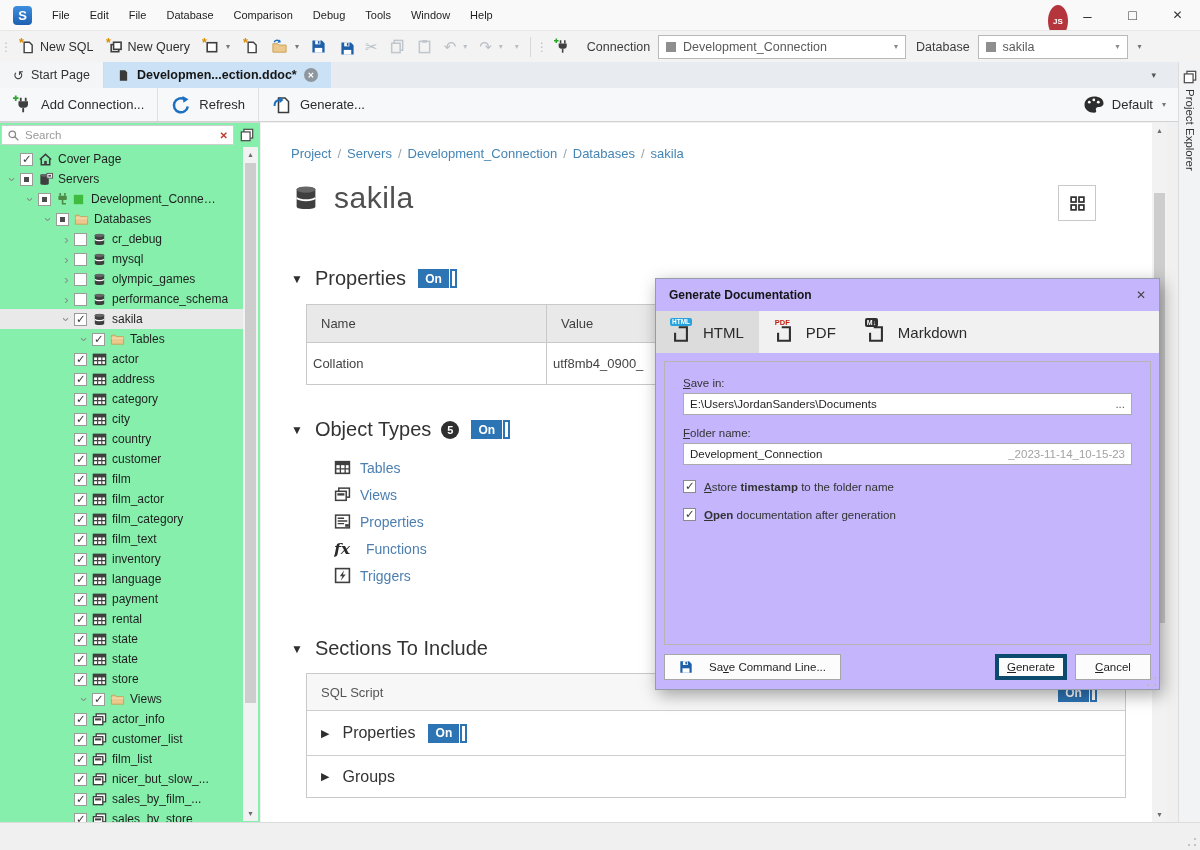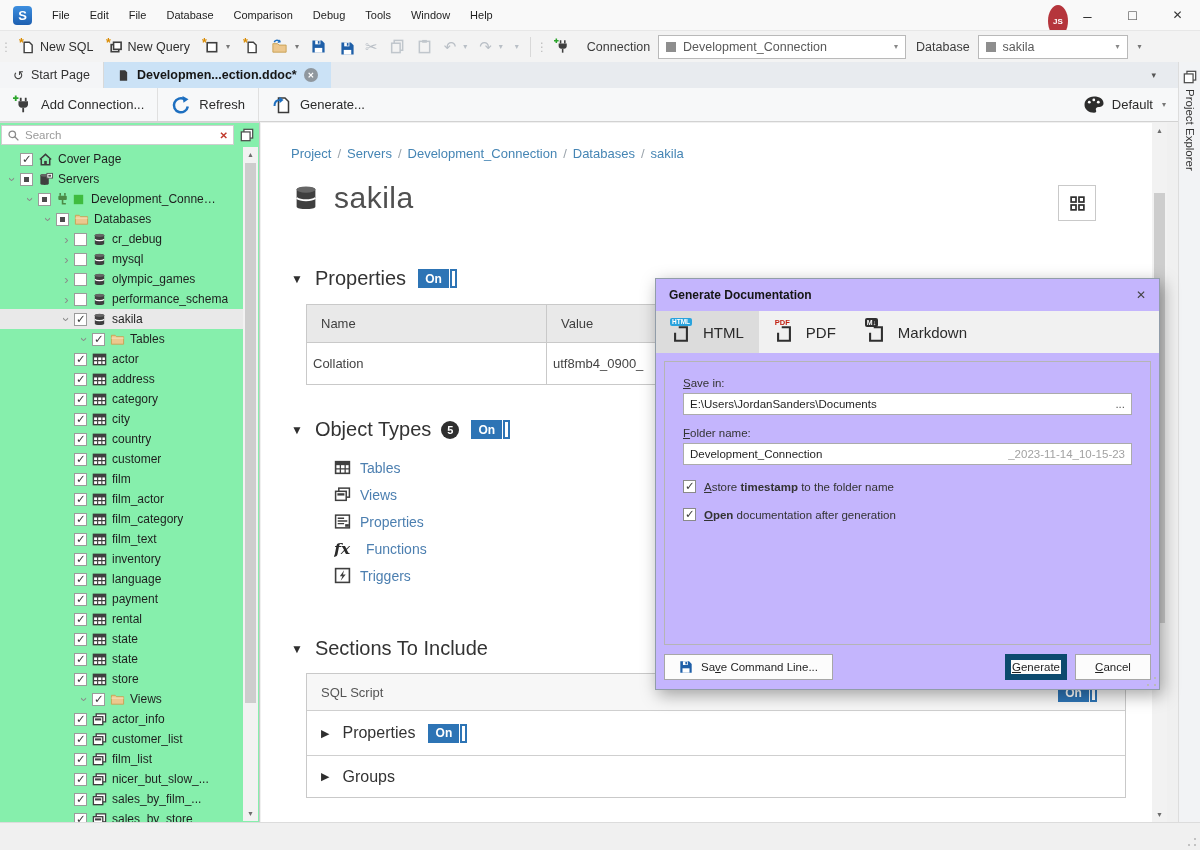--- a/index.html
+++ b/index.html
@@ -132,22 +132,22 @@
   .dbody{position:absolute;left:8px;right:8px;top:82px;bottom:44px;border:1px solid #b5b5b5;padding:15px 18px;font-size:11.5px;color:#333}
   .dlabel{margin-bottom:4px}
   .dinput{height:22px;border:1px solid #ababab;background:#fff;display:flex;align-items:center;padding:0 6px;font-size:11.5px;color:#1f1f1f;margin-bottom:12px}
   .dinput .val{flex:1;white-space:nowrap;overflow:hidden}
   .dinput .suffix{color:#a2a2a2}
   .dinput .browse{color:#555;padding-left:8px}
   .dchk{display:flex;align-items:center;gap:8px;margin-top:15px}
   .cbox{width:13px;height:13px;border:1px solid #8a8a8a;background:#fff;position:relative}
   .cbox::after{content:"✓";position:absolute;left:1px;top:-2px;font-size:11.5px;color:#3f3f3f}
   .dbtns{position:absolute;left:8px;right:8px;bottom:8px;height:28px;display:flex;align-items:center;gap:8px}
-  .dbtn{height:26px;border:1px solid #a7a7a7;background:#fcfcfc;display:flex;align-items:center;justify-content:center;font-size:11.5px;color:#1f1f1f;padding:0 14px;gap:8px}
-  .dbtn.default{border:6px solid #0c4a6e;width:62px}
+  .dbtn{height:26px;border:1px solid #a7a7a7;background:#fcfcfc;display:flex;align-items:center;justify-content:center;font-size:11.5px;color:#1f1f1f;padding:0 14px;gap:16px}
+  .dbtn.default{border:4px solid #0c4a6e;width:72px}
   .dbtn.cancelw{width:76px}
   .dspacer{flex:1}
   .dgrip{position:absolute;right:2px;bottom:2px;width:11px;height:11px;background:radial-gradient(circle 1.5px at 9px 2px,#bbb 1.2px,transparent 1.5px),radial-gradient(circle 1.5px at 9px 9px,#bbb 1.2px,transparent 1.5px),radial-gradient(circle 1.5px at 2px 9px,#bbb 1.2px,transparent 1.5px)}
   u{text-decoration:underline}
   .ic17{width:17px;height:17px}.ic20{width:20px;height:20px}.ic14{width:14px;height:14px}.ic15{width:15px;height:15px}.ic13{width:13px;height:13px}.ic22{width:22px;height:22px}
 </style>
 </head>
 <body>
 
 <svg class="sym" aria-hidden="true">

